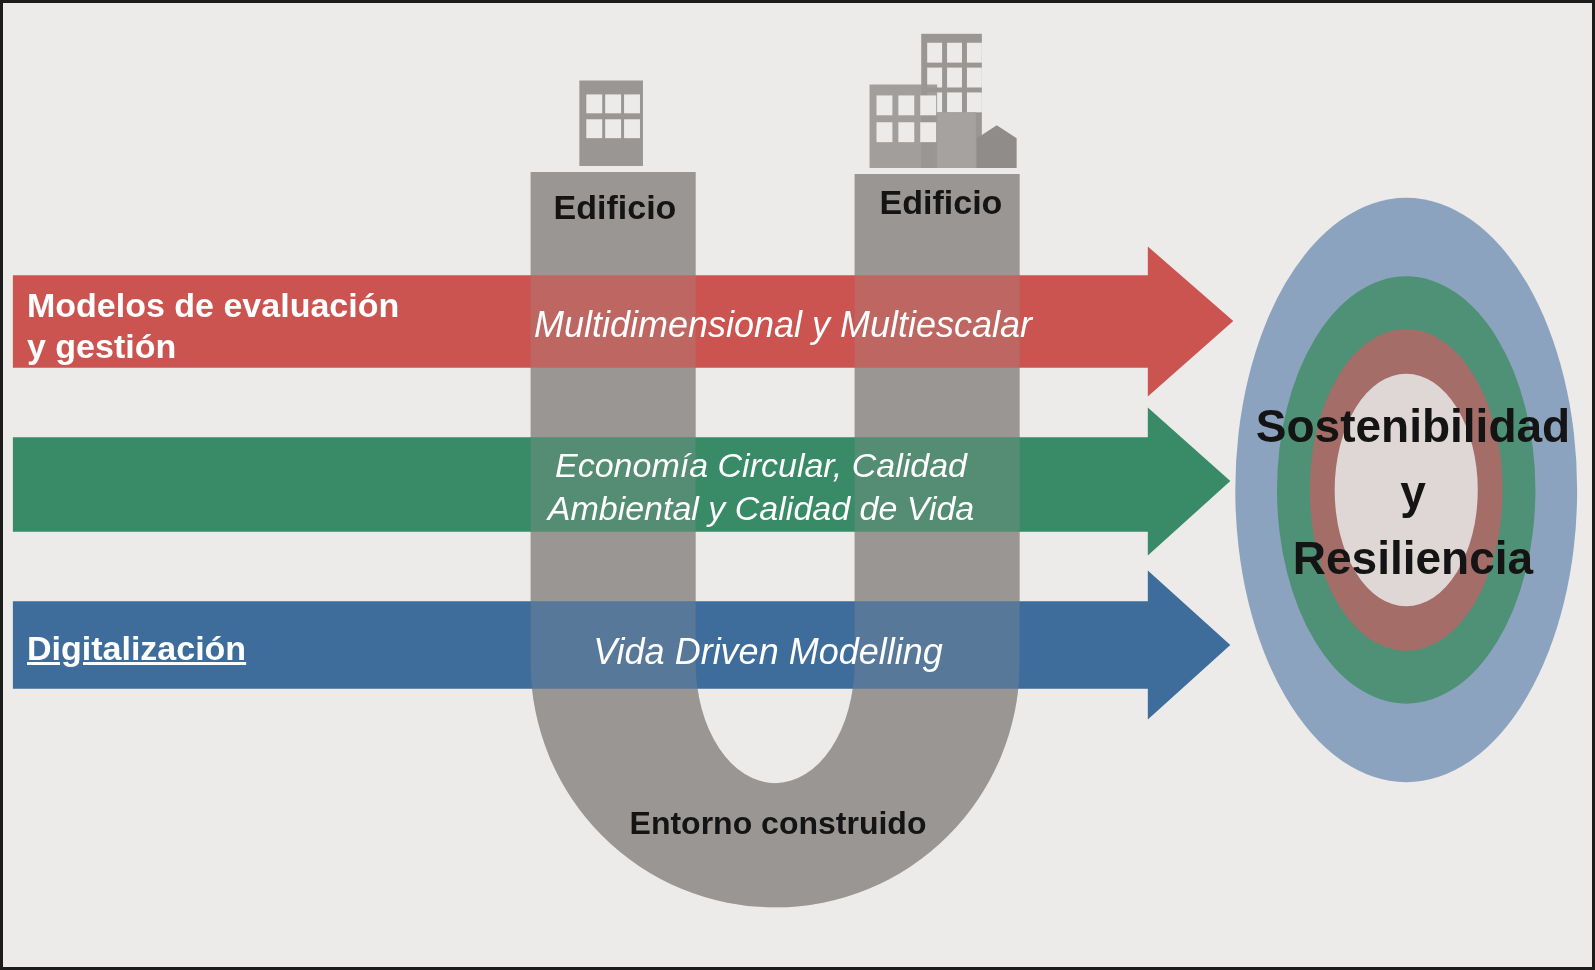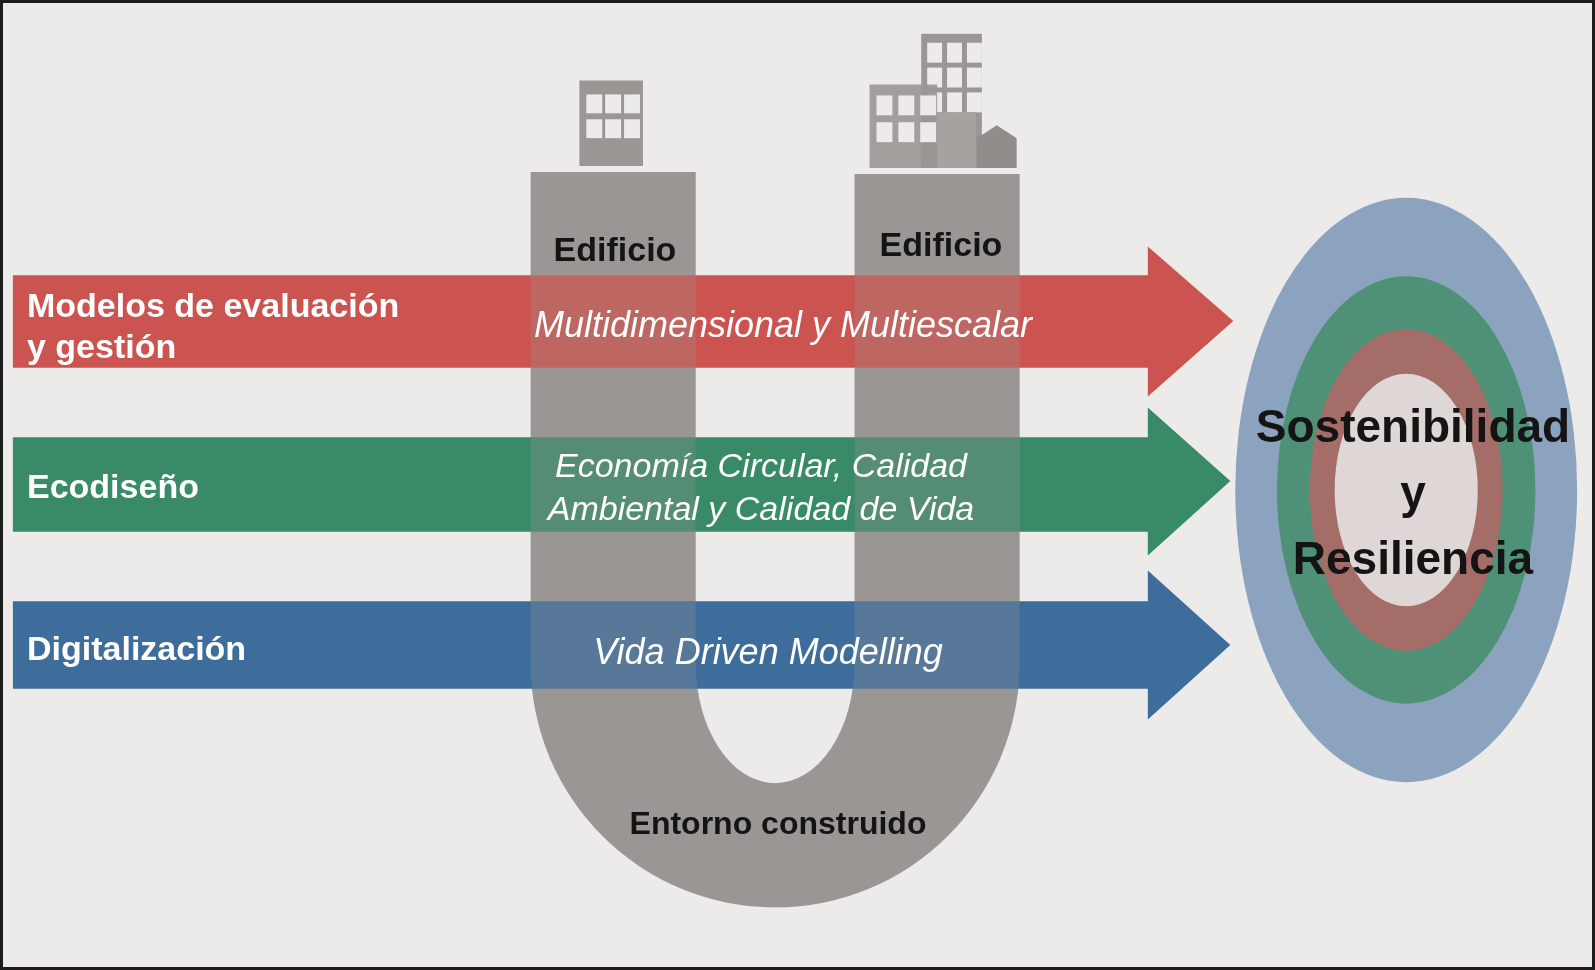--- a/index.html
+++ b/index.html
@@ -19,21 +19,21 @@
   .arrow-red{fill:var(--red,#CC5450);}
   .arrow-green{fill:var(--green,#398A67);}
   .arrow-blue{fill:var(--blue,#3E6C9B);}
   .ring-blue{fill:var(--ring-blue,#8CA3BF);}
   .ring-green{fill:var(--ring-green,#4E9177);}
   .ring-maroon{fill:var(--ring-maroon,#A56D68);}
   .ring-core{fill:var(--ring-core,#DFD7D5);}
   .txt{position:absolute;}
   .band-label{color:#fff;font-weight:bold;font-size:34px;line-height:41px;white-space:pre-line;}
   .band-note{color:#fff;font-style:italic;font-size:36px;line-height:43px;text-align:center;white-space:pre-line;}
-  .pillar-label{color:var(--ink,#141414);font-weight:bold;font-size:34px;text-align:center;margin-top:42px;}
+  .pillar-label{color:var(--ink,#141414);font-weight:bold;font-size:34px;text-align:center;}
   .bottom-label{color:var(--ink,#141414);font-weight:bold;font-size:32px;text-align:center;}
   .target-title{color:var(--ink,#141414);font-weight:bold;font-size:46px;line-height:66px;text-align:center;white-space:pre-line;}
 </style>
 </head>
 <body>
 
 <div class="stage">
 
   <svg class="layer" viewBox="0 0 1595 970">
 
@@ -87,26 +87,25 @@
 
   <div class="txt pillar-label" style="left:529px;top:185px;width:166px;">Edificio</div>
 
   <div class="txt pillar-label" style="left:855px;top:180px;width:166px;">Edificio</div>
 
   <div class="txt band-label" style="left:24px;top:282px;width:470px;">Modelos de evaluación
 y gestión</div>
 
   <div class="txt band-note" style="left:480px;top:300px;width:600px;">Multidimensional y Multiescalar</div>
 
-  <div class="txt band-label" style="left:24px;top:463px;width:420px;">Ecodiseño</div>
 
   <div class="txt band-note" style="left:472px;top:441px;width:572px;font-size:34px;">Economía Circular, Calidad
 Ambiental y Calidad de Vida</div>
 
-  <div class="txt band-label" style="left:24px;top:625px;width:420px;">Digitalización</div>
+  <div class="txt band-label" style="left:24px;top:625px;width:420px;text-decoration:underline;">Digitalización</div>
 
   <div class="txt band-note" style="left:515px;top:627px;width:500px;">Vida Driven Modelling</div>
 
   <div class="txt bottom-label" style="left:575px;top:802px;width:400px;">Entorno construido</div>
 
   <div class="txt target-title" style="left:1212px;top:390px;width:396px;">Sostenibilidad
 y
 Resiliencia</div>
 </div>
 

